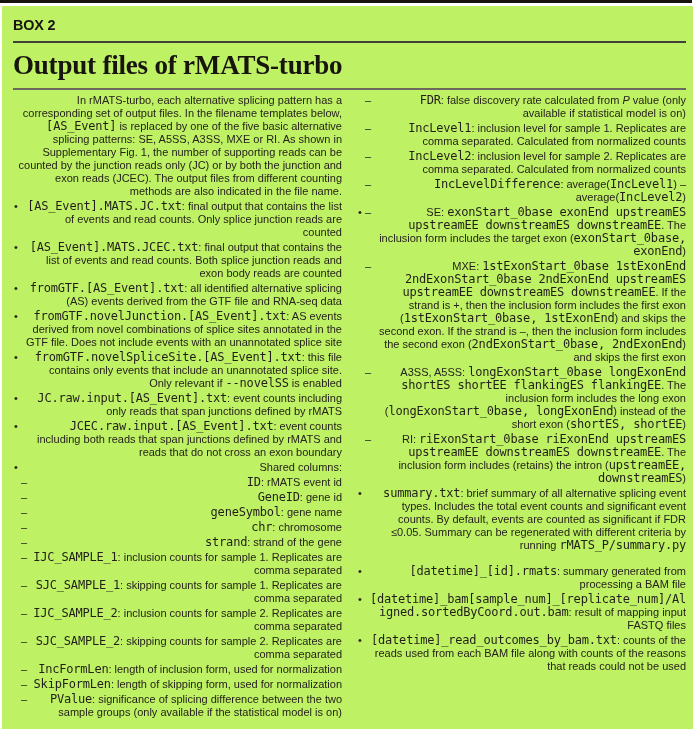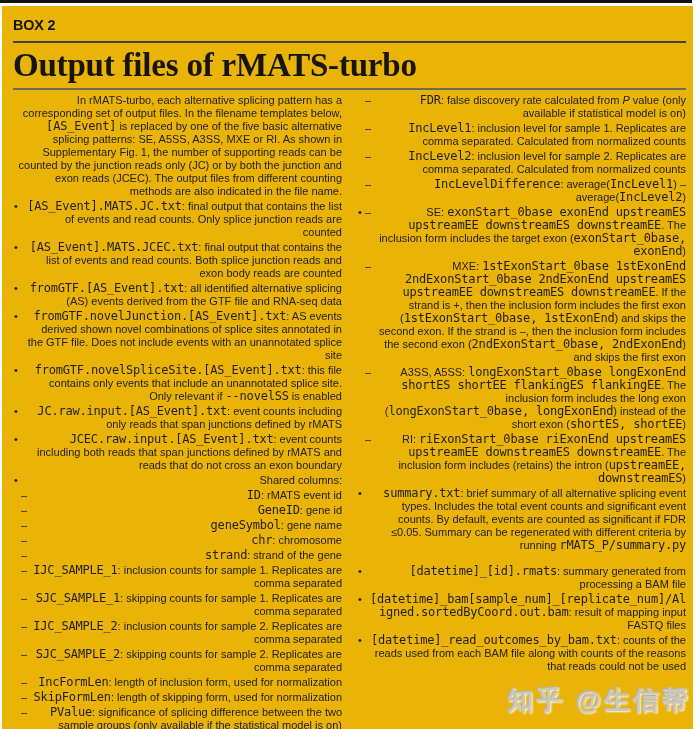--- a/index.html
+++ b/index.html
@@ -6,32 +6,32 @@
   body{
     width:700px;height:729px;
     background:#ffffff;
     font-family:"Liberation Sans",sans-serif;
     -webkit-font-smoothing:antialiased;
   }
   .page{position:relative;width:700px;height:729px;overflow:hidden;background:#ffffff;}
   .topbar{position:absolute;top:0;left:0;width:692px;height:3px;background:#17140f;}
   .panel{
     position:absolute;top:6px;left:2px;width:691px;height:723px;
-    background:#eab308;box-sizing:border-box;
+    background:#bef264;box-sizing:border-box;
   }
   .inner{padding:8px 7px 0 11px;}
   .box-label{
     font-size:15px;font-weight:800;color:#18150f;
     letter-spacing:-0.2px;line-height:17px;margin-top:2px;
     transform-origin:left;transform:scaleX(0.96);
   }
   .rule1{height:2px;background:#43403a;margin-top:8px;}
   .title{
     font-family:"Liberation Serif",serif;
-    font-size:33px;font-weight:600;color:#18150f;
+    font-size:27px;font-weight:600;color:#18150f;
     letter-spacing:-0.2px;line-height:30px;margin:7px 0 0 0;
   }
   .rule2{height:2px;background:#6e695d;margin-top:8px;}
   .cols{display:flex;gap:15px;margin-top:4px;}
   .col{
     flex:1;min-width:0;
     font-size:11px;line-height:13px;color:#26221c;
     text-align:right;
   }
   .blk{position:relative;margin:0 0 2px 0;overflow-wrap:anywhere;}
@@ -65,21 +65,21 @@
       <div class="box-label">BOX 2</div>
       <div class="rule1"></div>
       <h1 class="title">Output files of rMATS-turbo</h1>
       <div class="rule2"></div>
       <div class="cols">
         <div class="col" id="col-left">
             <div class="blk p"><span class="txt">In rMATS-turbo, each alternative splicing pattern has a corresponding set of output files. In the filename templates below, </span><span class="code">[AS_Event]</span><span class="txt"> is replaced by one of the five basic alternative splicing patterns: SE, A5SS, A3SS, MXE or RI. As shown in Supplementary Fig. 1, the number of supporting reads can be counted by the junction reads only (JC) or by both the junction and exon reads (JCEC). The output files from different counting methods are also indicated in the file name.</span></div>
             <div class="blk b"><span class="marker">•</span><span class="code">[AS_Event].MATS.JC.txt</span><span class="txt">: final output that contains the list of events and read counts. Only splice junction reads are counted</span></div>
             <div class="blk b"><span class="marker">•</span><span class="code">[AS_Event].MATS.JCEC.txt</span><span class="txt">: final output that contains the list of events and read counts. Both splice junction reads and exon body reads are counted</span></div>
             <div class="blk b"><span class="marker">•</span><span class="code">fromGTF.[AS_Event].txt</span><span class="txt">: all identified alternative splicing (AS) events derived from the GTF file and RNA-seq data</span></div>
-            <div class="blk b"><span class="marker">•</span><span class="code">fromGTF.novelJunction.[AS_Event].txt</span><span class="txt">: AS events derived shown novel combinations of splice sites annotated in the GTF file. Does not include events with an unannotated splice site</span></div>
+            <div class="blk b"><span class="marker">•</span><span class="code">fromGTF.novelJunction.[AS_Event].txt</span><span class="txt">: AS events derived from novel combinations of splice sites annotated in the GTF file. Does not include events with an unannotated splice site</span></div>
             <div class="blk b"><span class="marker">•</span><span class="code">fromGTF.novelSpliceSite.[AS_Event].txt</span><span class="txt">: this file contains only events that include an unannotated splice site. Only relevant if </span><span class="code">--novelSS</span><span class="txt"> is enabled</span></div>
             <div class="blk b"><span class="marker">•</span><span class="code">JC.raw.input.[AS_Event].txt</span><span class="txt">: event counts including only reads that span junctions defined by rMATS</span></div>
             <div class="blk b"><span class="marker">•</span><span class="code">JCEC.raw.input.[AS_Event].txt</span><span class="txt">: event counts including both reads that span junctions defined by rMATS and reads that do not cross an exon boundary</span></div>
             <div class="blk b"><span class="marker">•</span><span class="txt">Shared columns:</span></div>
             <div class="blk d"><span class="marker">–</span><span class="code">ID</span><span class="txt">: rMATS event id</span></div>
             <div class="blk d"><span class="marker">–</span><span class="code">GeneID</span><span class="txt">: gene id</span></div>
             <div class="blk d"><span class="marker">–</span><span class="code">geneSymbol</span><span class="txt">: gene name</span></div>
             <div class="blk d"><span class="marker">–</span><span class="code">chr</span><span class="txt">: chromosome</span></div>
             <div class="blk d"><span class="marker">–</span><span class="code">strand</span><span class="txt">: strand of the gene</span></div>
             <div class="blk d"><span class="marker">–</span><span class="code">IJC_SAMPLE_1</span><span class="txt">: inclusion counts for sample 1. Replicates are comma separated</span></div>
@@ -102,14 +102,13 @@
             <div class="blk d"><span class="marker">–</span><span class="txt">RI: </span><span class="code">riExonStart_0base riExonEnd upstreamES upstreamEE downstreamES downstreamEE</span><span class="txt">. The inclusion form includes (retains) the intron (</span><span class="code">upstreamEE, downstreamES</span><span class="txt">)</span></div>
             <div class="blk b"><span class="marker">•</span><span class="code">summary.txt</span><span class="txt">: brief summary of all alternative splicing event types. Includes the total event counts and significant event counts. By default, events are counted as significant if FDR ≤0.05. Summary can be regenerated with different criteria by running </span><span class="code">rMATS_P/summary.py</span></div>
             <div class="blk gap"></div>
             <div class="blk b"><span class="marker">•</span><span class="code">[datetime]_[id].rmats</span><span class="txt">: summary generated from processing a BAM file</span></div>
             <div class="blk b"><span class="marker">•</span><span class="code">[datetime]_bam[sample_num]_[replicate_num]/Aligned.sortedByCoord.out.bam</span><span class="txt">: result of mapping input FASTQ files</span></div>
             <div class="blk b"><span class="marker">•</span><span class="code">[datetime]_read_outcomes_by_bam.txt</span><span class="txt">: counts of the reads used from each BAM file along with counts of the reasons that reads could not be used</span></div>
           </div>
       </div>
     </div>
   </div>
-  <div class="watermark">知乎 @生信帮</div>
 </div>
 
 </body></html>

